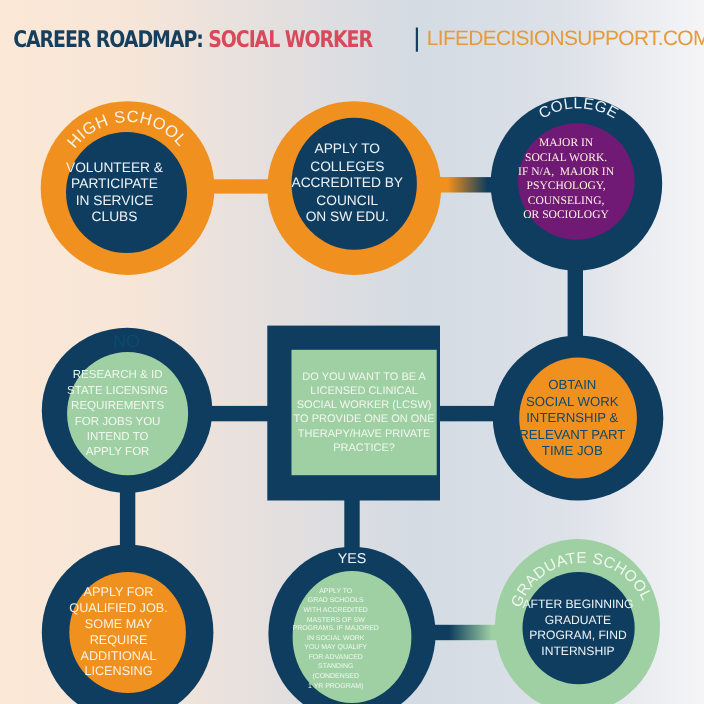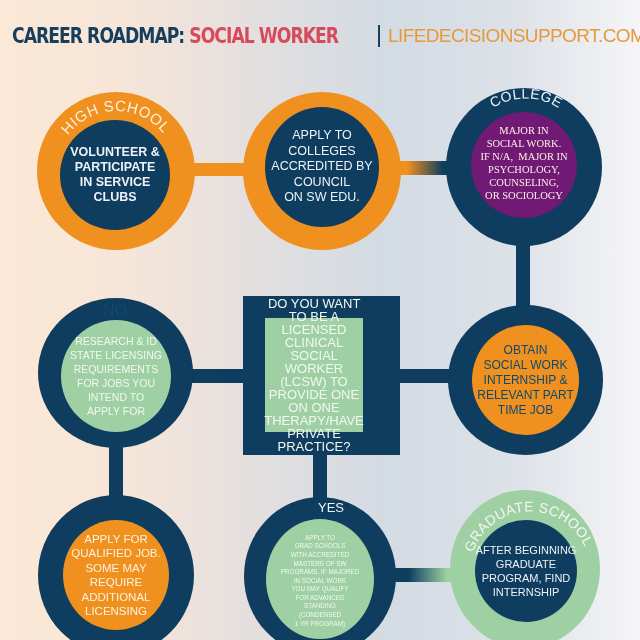--- a/index.html
+++ b/index.html
@@ -20,21 +20,21 @@
     .title-wrap { display: inline-flex; align-items: flex-start; width: 360px; }
     .title-b { color: #d84a5b; }
     .divider { width: 2px; height: 22px; background: #163f5e; margin: 0 8px 0 6px; }
     .site {
       font-family: "Liberation Sans", sans-serif; font-size: 19px; color: #e59a3c;
       letter-spacing: -0.6px;
     }
     .conn { position: absolute; }
     .node { position: absolute; border-radius: 50%; }
     .inner {
-      position: absolute; border-radius: 50%; display: flex; align-items: center; justify-content: center;
+      position: absolute; border-radius: 50%; display: flex; align-items: center; justify-content: flex-start;
       text-align: center; text-transform: uppercase;
     }
     .inner span { display: block; }
     .label {
       position: absolute; text-align: center; text-transform: uppercase; white-space: nowrap;
     }
     .arc-svg { position: absolute; overflow: visible; }
     .sq-outer { position: absolute; background: #0e3d5f; }
     .sq-inner {
       position: absolute; background: #9fd0a3; display: flex; align-items: center; justify-content: center;
@@ -57,21 +57,21 @@
 
 <div class="conn" style="left:190px; top:163px; width:60px; height:13px; background:#f0901e;"></div>
 <div class="conn" style="left:395px; top:161px; width:60px; height:14px; background:linear-gradient(90deg,#f0901e 0%,#f0901e 20%,#0e3d5f 80%);"></div>
 <div class="conn" style="left:516px; top:240px; width:14px; height:80px; background:#0e3d5f;"></div>
 <div class="conn" style="left:395px; top:369px; width:60px; height:14px; background:#0e3d5f;"></div>
 <div class="conn" style="left:188px; top:369px; width:60px; height:14px; background:#0e3d5f;"></div>
 <div class="conn" style="left:109px; top:440px; width:14px; height:60px; background:#0e3d5f;"></div>
 <div class="conn" style="left:313px; top:450px; width:14px; height:55px; background:#0e3d5f;"></div>
 <div class="conn" style="left:392px; top:568px; width:65px; height:14px; background:linear-gradient(90deg,#0e3d5f 0%,#0e3d5f 25%,#9fd0a3 85%);"></div>
 
-<div class="node" style="left:37px; top:92px; width:158px; height:158px; background:#f0901e;font-weight:bold;">
+<div class="node" style="left:37px; top:92px; width:158px; height:158px; background:#f0901e;">
   <div class="inner" style="left:23px; top:28px; width:110px; height:110px; background:#0e3d5f; color:#eef2f6; font-size:12.5px; line-height:15px;">
     <div>
       <span>VOLUNTEER &amp;</span>
       <span>PARTICIPATE</span>
       <span>IN SERVICE</span>
       <span>CLUBS</span>
     </div>
   </div>
 </div>
 <svg class="arc-svg" width="160" height="60" style="left:37px; top:92px;">
@@ -124,21 +124,21 @@
       <span>REQUIREMENTS</span>
       <span>FOR JOBS YOU</span>
       <span>INTEND TO</span>
       <span>APPLY FOR</span>
     </div>
   </div>
 </div>
 <div class="label" style="left:95px; top:302px; width:40px; color:#0c4a6e; font-size:16px;">NO</div>
 
 <div class="sq-outer" style="left:243px; top:296px; width:157px; height:159px;"></div>
-<div class="sq-inner" style="left:265px; top:318px; width:98px; height:114px; font-size:13px; line-height:13px;">
+<div class="sq-inner" style="left:265px; top:318px; width:132px; height:114px; font-size:10px; line-height:13px;">
   <div>
     <span>DO YOU WANT</span>
     <span>TO BE A LICENSED</span>
     <span>CLINICAL SOCIAL</span>
     <span>WORKER (LCSW)</span>
     <span>TO PROVIDE ONE ON</span>
     <span>ONE THERAPY/HAVE</span>
     <span>PRIVATE PRACTICE?</span>
   </div>
 </div>
@@ -178,21 +178,21 @@
       <span>PROGRAMS. IF MAJORED</span>
       <span>IN SOCIAL WORK</span>
       <span>YOU MAY QUALIFY</span>
       <span>FOR ADVANCED</span>
       <span>STANDING</span>
       <span>(CONDENSED</span>
       <span>1 YR PROGRAM)</span>
     </div>
   </div>
 </div>
-<div class="label" style="left:300px; top:500px; width:40px; color:#eef2f6; font-size:13px;margin-left:11px;">YES</div>
+<div class="label" style="left:300px; top:500px; width:40px; color:#eef2f6; font-size:13px;">YES</div>
 
 <div class="node" style="left:450px; top:490px; width:150px; height:158px; background:#9fd0a3;">
   <div class="inner" style="left:25px; top:30px; width:102px; height:102px; background:#0e3d5f; color:#eef2f6; font-size:11px; line-height:14px;">
     <div>
       <span>AFTER BEGINNING</span>
       <span>GRADUATE</span>
       <span>PROGRAM, FIND</span>
       <span>INTERNSHIP</span>
     </div>
   </div>

